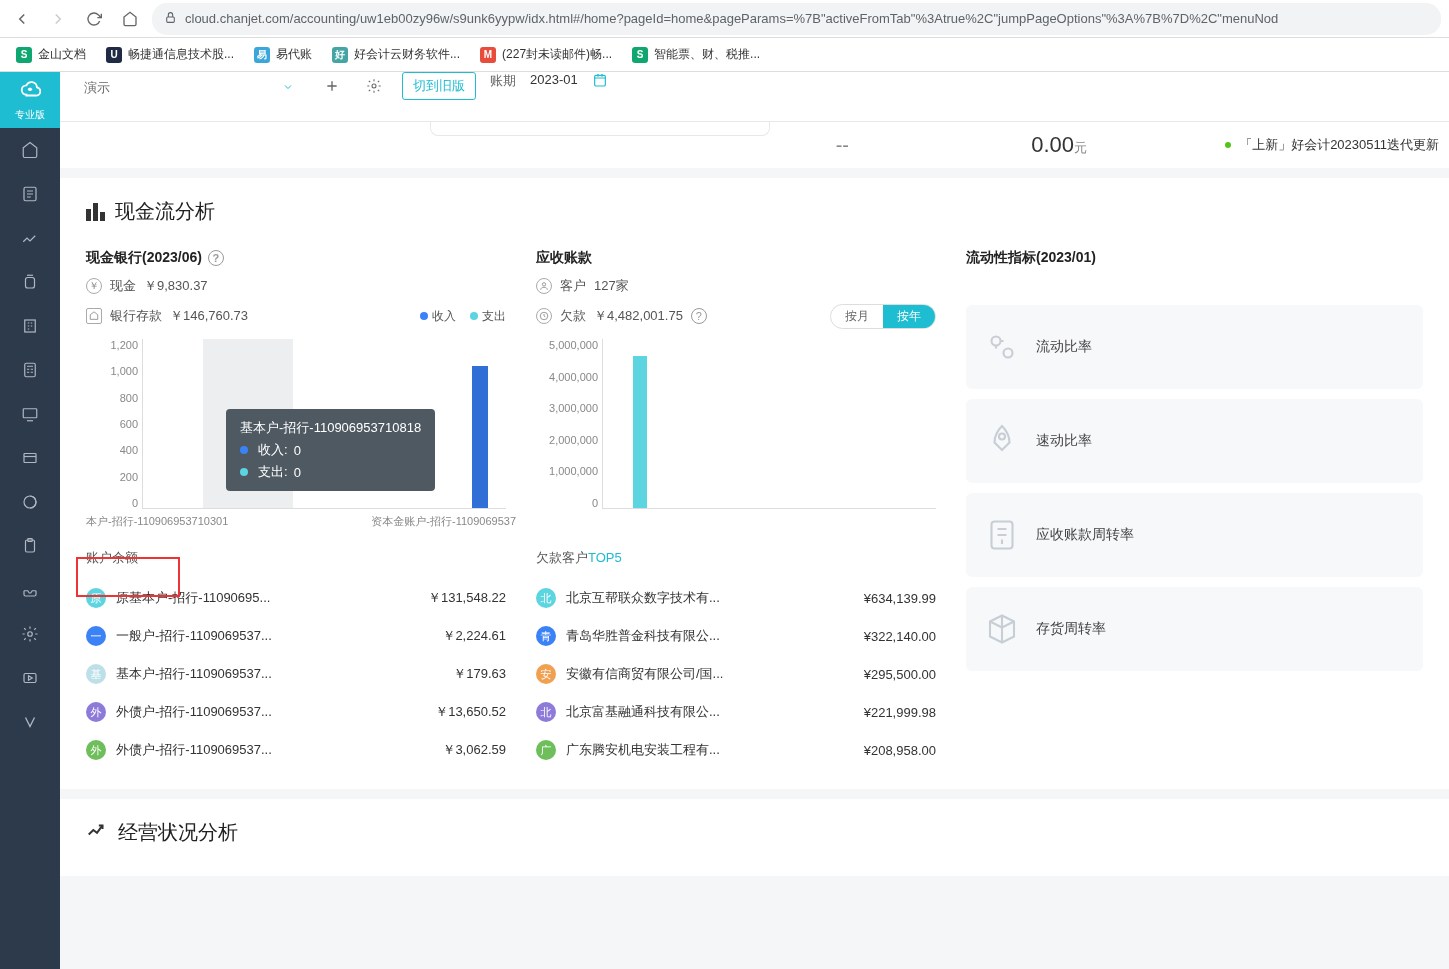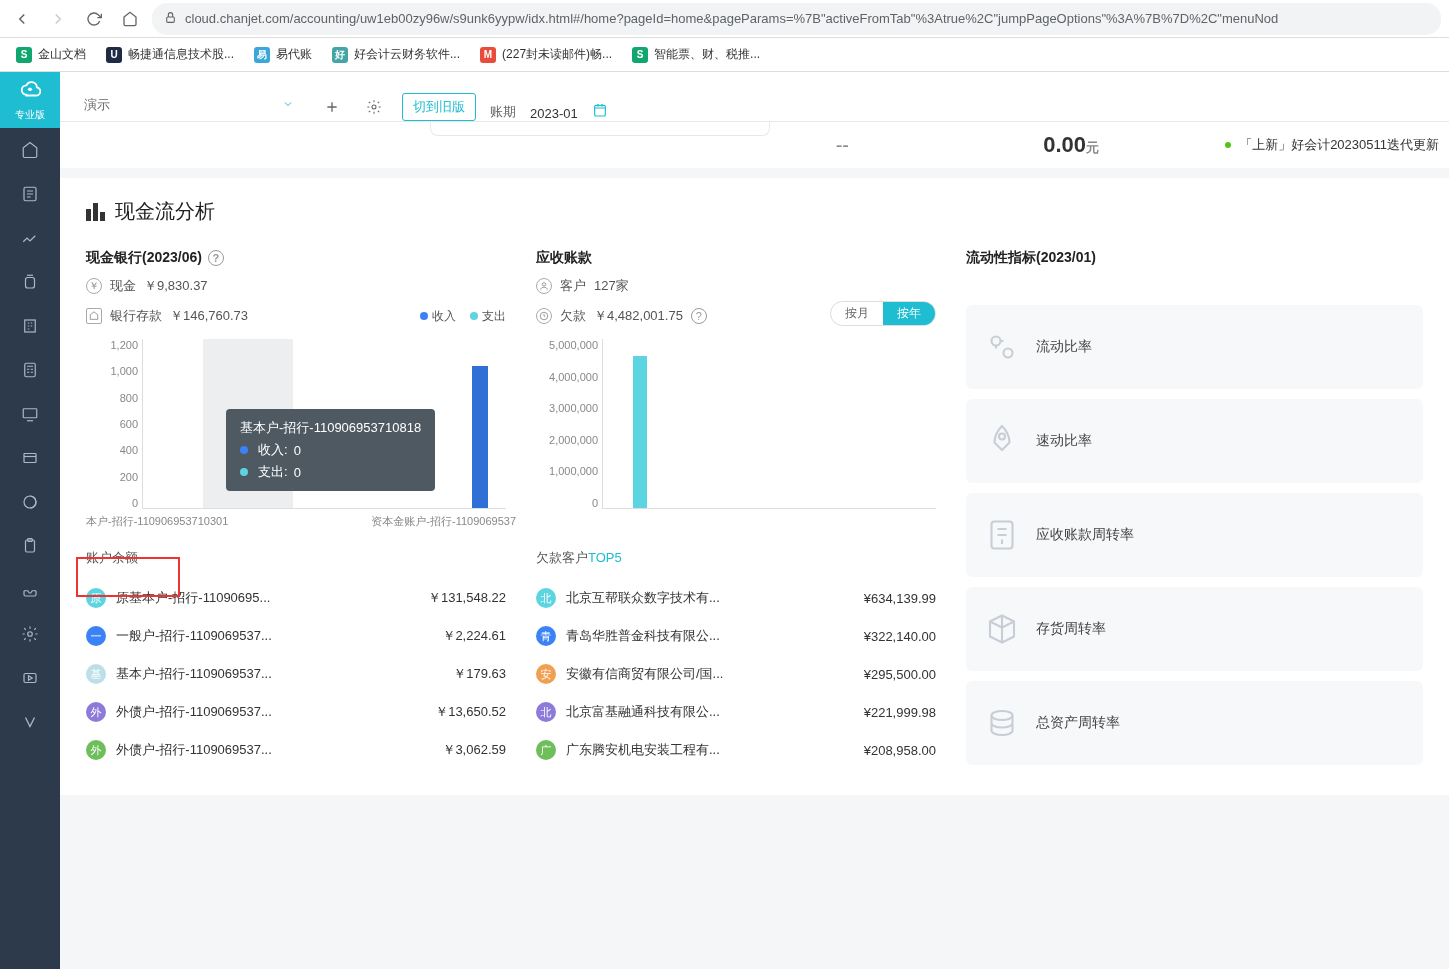--- a/index.html
+++ b/index.html
@@ -27,32 +27,32 @@
     .left-rail { width: 60px; background: #2d3a4b; display: flex; flex-direction: column; align-items: center; }
     .rail-logo { width: 60px; height: 56px; background: #1fbdd1; display: flex; flex-direction: column; align-items: center; justify-content: center; color: #fff; font-size: 10px; }
     .rail-logo-icon { font-size: 20px; margin-bottom: 2px; }
     .rail-item { width: 60px; height: 44px; display: flex; align-items: center; justify-content: center; color: #b0b7c3; cursor: pointer; }
     
     .tabs-col { width: 56px; background: #f0f0f0; }
     .tab-item { width: 56px; height: 44px; display: flex; align-items: center; justify-content: center; font-size: 14px; color: #666; cursor: pointer; }
     .tab-item.active { background: #1fbdd1; color: #fff; }
     
     .main { flex: 1; display: flex; flex-direction: column; background: #f5f6f8; overflow: hidden; }
-    .topbar { height: 50px; background: #fff; border-bottom: 1px solid #e8e8e8; display: flex; align-items: flex-end; padding: 0 14px; gap: 14px; }
+    .topbar { height: 50px; background: #fff; border-bottom: 1px solid #e8e8e8; display: flex; align-items: flex-start; padding: 0 14px; gap: 14px; }
     .org-select { width: 230px; height: 32px; display: flex; align-items: center; justify-content: space-between; padding: 0 10px; color: #666; cursor: pointer; }
     .top-icon { width: 28px; height: 28px; display: flex; align-items: center; justify-content: center; color: #666; cursor: pointer; }
     .btn-old { height: 28px; padding: 0 10px; border: 1px solid #1fbdd1; color: #1fbdd1; border-radius: 3px; display: flex; align-items: center; cursor: pointer; font-size: 13px; }
     .period-label { color: #666; }
     .period-val { color: #333; }
     .cal-icon { color: #1fbdd1; cursor: pointer; }
     
     .content { flex: 1; overflow: auto; padding: 0; }
     .overflow-strip { height: 46px; background: #fff; margin: 0 0 10px 0; display: flex; align-items: center; padding: 0 30px; position: relative; }
     .strip-box { position: absolute; left: 370px; width: 340px; height: 14px; border-bottom-left-radius: 8px; border-bottom-right-radius: 8px; border: 1px solid #e8e8e8; border-top: none; top: 0; }
-    .strip-zero { position: absolute; right: 350px; color: #333; font-size: 22px; font-weight: bold; }
+    .strip-zero { position: absolute; right: 362px; color: #333; font-size: 22px; }
     .strip-zero .yuan { font-size: 13px; color: #888; }
     .strip-dashes { position: absolute; right: 600px; color: #888; font-size: 20px; }
     .strip-news { position: absolute; right: 0; display: flex; align-items: center; gap: 8px; font-size: 13px; color: #333; padding-right: 10px; }
     .dot-green { width: 6px; height: 6px; border-radius: 50%; background: #52c41a; }
     
     .panel { background: #fff; margin: 10px 0 10px 0; padding: 20px 26px; }
     .panel-title { display: flex; align-items: center; gap: 10px; font-size: 20px; font-weight: 500; color: #222; margin-bottom: 24px; }
     .bar-icon { display: inline-flex; gap: 2px; align-items: flex-end; }
     .bar-icon span { width: 5px; background: #333; display: inline-block; }
     
@@ -425,21 +425,21 @@
             <div class="info-line">
               <span class="mini-icon round">
                   <svg width="10" height="10" viewBox="0 0 24 24" fill="none" stroke="currentColor" stroke-width="2">
                     <circle cx="12" cy="8" r="4"></circle>
                     <path d="M4 21c0-4 4-6 8-6s8 2 8 6"></path>
                   </svg>
                 </span>
               <span>客户</span>
               <span>127家</span>
             </div>
-            <div style="display:flex; justify-content:space-between; align-items:flex-start;">
+            <div style="display:flex; justify-content:space-between; align-items:center;">
               <div class="info-line">
                 <span class="mini-icon round">
                     <svg width="10" height="10" viewBox="0 0 24 24" fill="none" stroke="currentColor" stroke-width="2">
                       <circle cx="12" cy="12" r="9"></circle>
                       <path d="M12 7v5l3 2"></path>
                     </svg>
                   </span>
                 <span>欠款</span>
                 <span>￥4,482,001.75</span>
                 <span class="help-circ">?</span>
@@ -529,26 +529,30 @@
                   </svg></span>
               <span class="metric-label">应收账款周转率</span>
             </div>
             <div class="metric-card">
               <span class="metric-icon"><svg width="36" height="36" viewBox="0 0 24 24" fill="none" stroke="currentColor" stroke-width="1.4">
                     <path d="M12 3l8 4v10l-8 4-8-4V7z"></path>
                     <path d="M12 3v18M4 7l8 4 8-4"></path>
                   </svg></span>
               <span class="metric-label">存货周转率</span>
             </div>
-            <div class="metric-card">
-              <span class="metric-icon"><svg width="36" height="36" viewBox="0 0 24 24" fill="none" stroke="currentColor" stroke-width="1.4">
-                    <ellipse cx="12" cy="7" rx="7" ry="3"></ellipse>
-                    <path d="M5 7v5c0 1.7 3.1 3 7 3s7-1.3 7-3V7M5 12v5c0 1.7 3.1 3 7 3s7-1.3 7-3v-5"></path>
-                  </svg></span>
-              <span class="metric-label">总资产周转率</span>
-            </div>
           </div>
         </div>
       </div>
 
+      <div class="panel" style="padding-bottom:6px;">
+        <div class="panel-title">
+          <span>
+            <svg width="22" height="22" viewBox="0 0 24 24" fill="none" stroke="#333" stroke-width="2.2">
+                <path d="M3 17l5-5 4 3 6-8"></path>
+                <path d="M14 7h4v4"></path>
+              </svg>
+          </span>
+          <span>经营状况分析</span>
+        </div>
+      </div>
     </div>
   </div>
 </div>
 
 </body></html>

